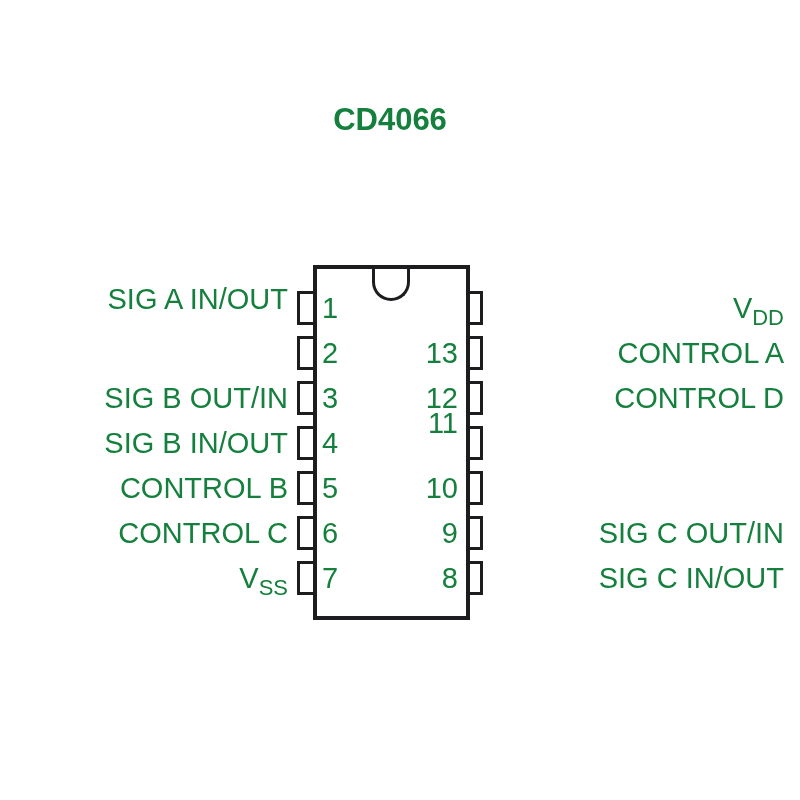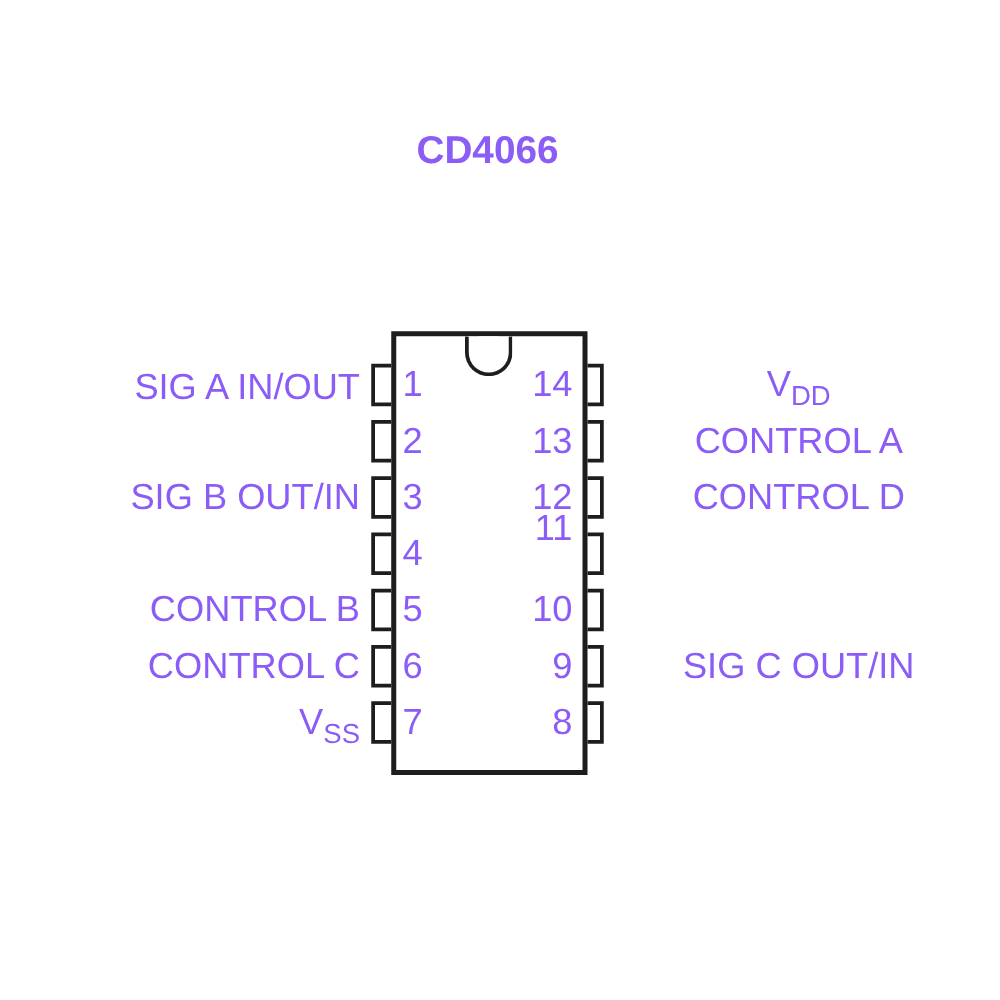--- a/index.html
+++ b/index.html
@@ -3,21 +3,21 @@
 <meta charset="utf-8">
 <style>
   html, body { margin: 0; padding: 0; background: #ffffff; }
   .page {
     position: relative;
     width: 800px;
     height: 800px;
     background: #ffffff;
     overflow: hidden;
     font-family: "Liberation Sans", "DejaVu Sans", sans-serif;
-    color: #8b5cf6;
+    color: #15803d;
   }
   .title {
     position: absolute;
     top: 102px;
     left: 390px;
     transform: translateX(-50%);
     font-size: 31px;
     font-weight: bold;
     line-height: 36px;
     white-space: nowrap;
@@ -71,68 +71,68 @@
   .pin-stub.right { left: 464px; }
   .pin-label, .pin-number {
     position: absolute;
     height: 44px;
     line-height: 44px;
     font-size: 29px;
     white-space: nowrap;
     z-index: 3;
   }
   .pin-label.left   { left: 55px;  width: 233px; text-align: right; }
-  .pin-label.right  { left: 494px; width: 290px; text-align: center; }
+  .pin-label.right  { left: 494px; width: 290px; text-align: right; }
   .pin-number.left  { left: 322px; width: 60px;  text-align: left; }
   .pin-number.right { left: 398px; width: 60px;  text-align: right; }
   .subscript {
     font-size: 22px;
     vertical-align: -7px;
   }
 </style>
 </head>
 <body>
 
 <div class="page">
 
   <div class="title">CD4066</div>
 
   <div class="chip-body">
     <div class="chip-notch"></div>
   </div>
 
-  <div class="pin-label left" style="top:288px">SIG A IN/OUT</div>
+  <div class="pin-label left" style="top:277px">SIG A IN/OUT</div>
   <div class="pin-stub left" style="top:291px"></div>
   <div class="pin-number left" style="top:286px">1</div>
 
   <div class="pin-stub left" style="top:336px"></div>
   <div class="pin-number left" style="top:331px">2</div>
 
   <div class="pin-label left" style="top:376px">SIG B OUT/IN</div>
   <div class="pin-stub left" style="top:381px"></div>
   <div class="pin-number left" style="top:376px">3</div>
 
+  <div class="pin-label left" style="top:421px">SIG B IN/OUT</div>
   <div class="pin-stub left" style="top:426px"></div>
   <div class="pin-number left" style="top:421px">4</div>
 
   <div class="pin-label left" style="top:466px">CONTROL B</div>
   <div class="pin-stub left" style="top:471px"></div>
   <div class="pin-number left" style="top:466px">5</div>
 
   <div class="pin-label left" style="top:511px">CONTROL C</div>
   <div class="pin-stub left" style="top:516px"></div>
   <div class="pin-number left" style="top:511px">6</div>
 
   <div class="pin-label left" style="top:556px">
     <span>V</span><span class="subscript">SS</span>
   </div>
   <div class="pin-stub left" style="top:561px"></div>
   <div class="pin-number left" style="top:556px">7</div>
 
-  <div class="pin-number right" style="top:286px">14</div>
   <div class="pin-stub right" style="top:291px"></div>
   <div class="pin-label right" style="top:286px">
     <span>V</span><span class="subscript">DD</span>
   </div>
 
   <div class="pin-number right" style="top:331px">13</div>
   <div class="pin-stub right" style="top:336px"></div>
   <div class="pin-label right" style="top:331px">CONTROL A</div>
 
   <div class="pin-number right" style="top:376px">12</div>
@@ -144,14 +144,15 @@
 
   <div class="pin-number right" style="top:466px">10</div>
   <div class="pin-stub right" style="top:471px"></div>
 
   <div class="pin-number right" style="top:511px">9</div>
   <div class="pin-stub right" style="top:516px"></div>
   <div class="pin-label right" style="top:511px">SIG C OUT/IN</div>
 
   <div class="pin-number right" style="top:556px">8</div>
   <div class="pin-stub right" style="top:561px"></div>
+  <div class="pin-label right" style="top:556px">SIG C IN/OUT</div>
 
 </div>
 
 </body></html>

